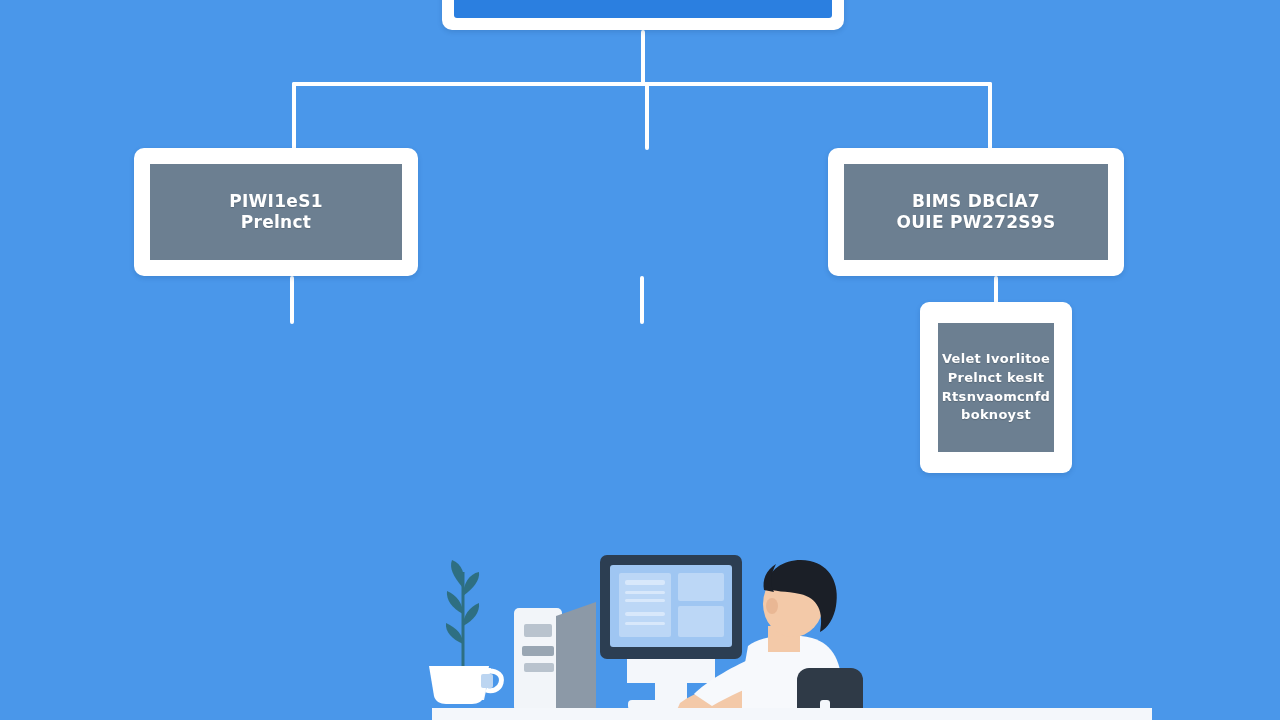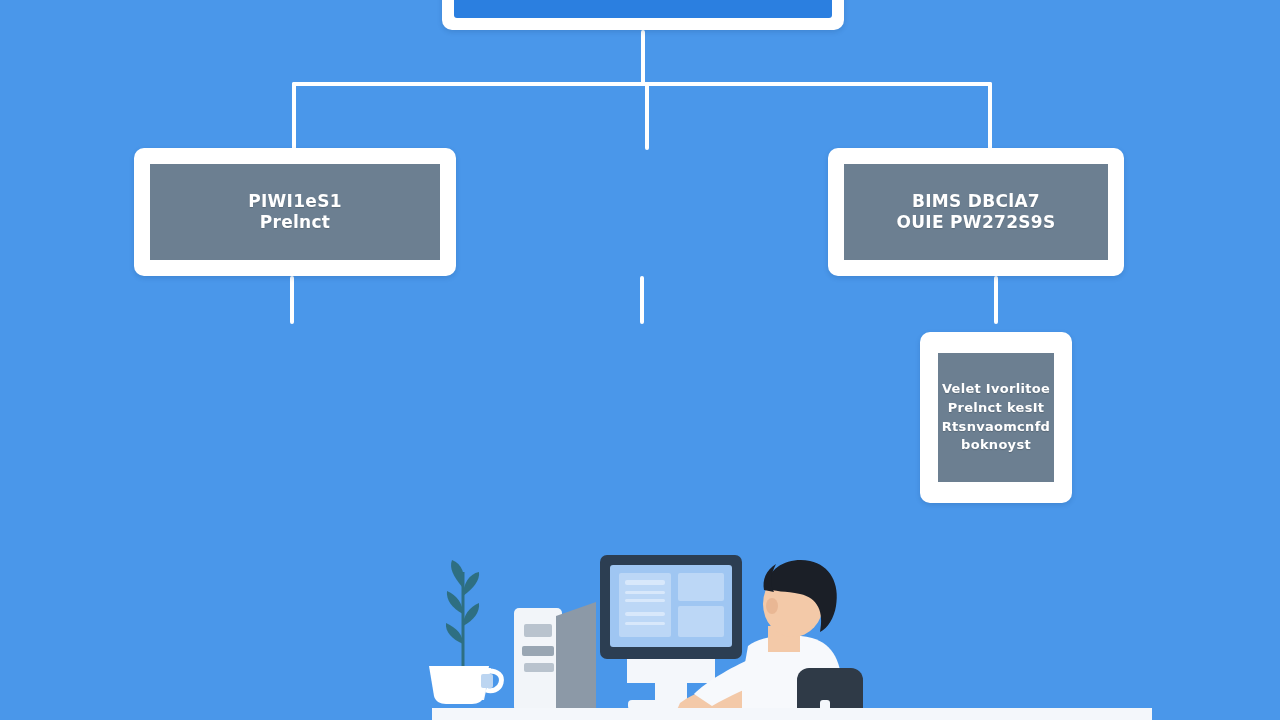--- a/index.html
+++ b/index.html
@@ -70,30 +70,30 @@
   }
   #node-root .node-inner {
     background: #2b7fe0;
     border-radius: 3px;
   }
   #node-root .node-label { font-size: 17px; }
 
   
   .node-mid { height: 128px; padding: 16px; }
   .node-mid .node-label { font-size: 17px; }
-  #node-mid-0 { left: 134px; top: 148px; width: 322px; }
+  #node-mid-0 { left: 134px; top: 148px; width: 284px; }
   #node-mid-1 { left: 486px; top: 148px; width: 322px; }
   #node-mid-2 { left: 828px; top: 148px; width: 296px; }
 
   
   .node-leaf { width: 152px; height: 171px; padding: 21px 18px; }
   .node-leaf .node-label { font-size: 13px; line-height: 1.45; }
   #node-leaf-0 { left: 216px; top: 322px; }
   #node-leaf-1 { left: 566px; top: 322px; }
-  #node-leaf-2 { left: 920px; top: 332px; }
+  #node-leaf-2 { left: 920px; top: 302px; border-radius: 9px; }
 
   
   #illus {
     position: absolute;
     left: 0;
     bottom: 0;
     width: 1280px;
     height: 180px;
   }
 </style>

